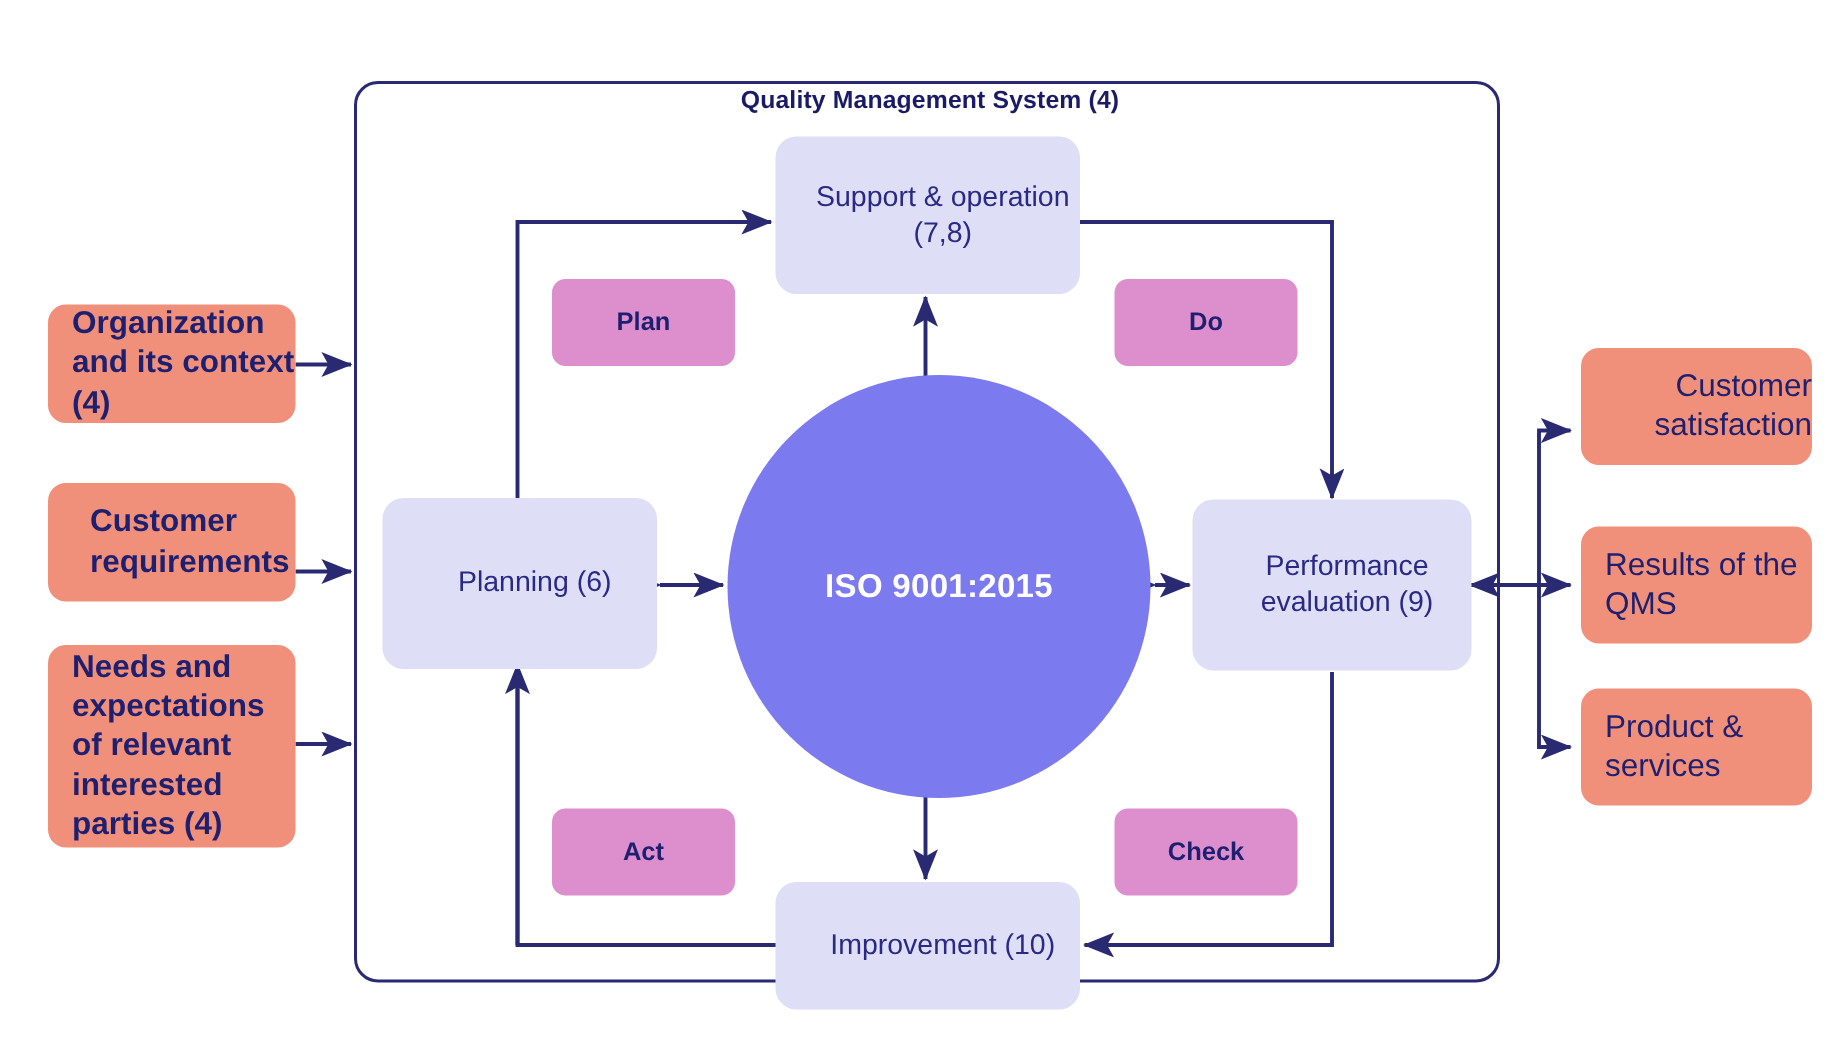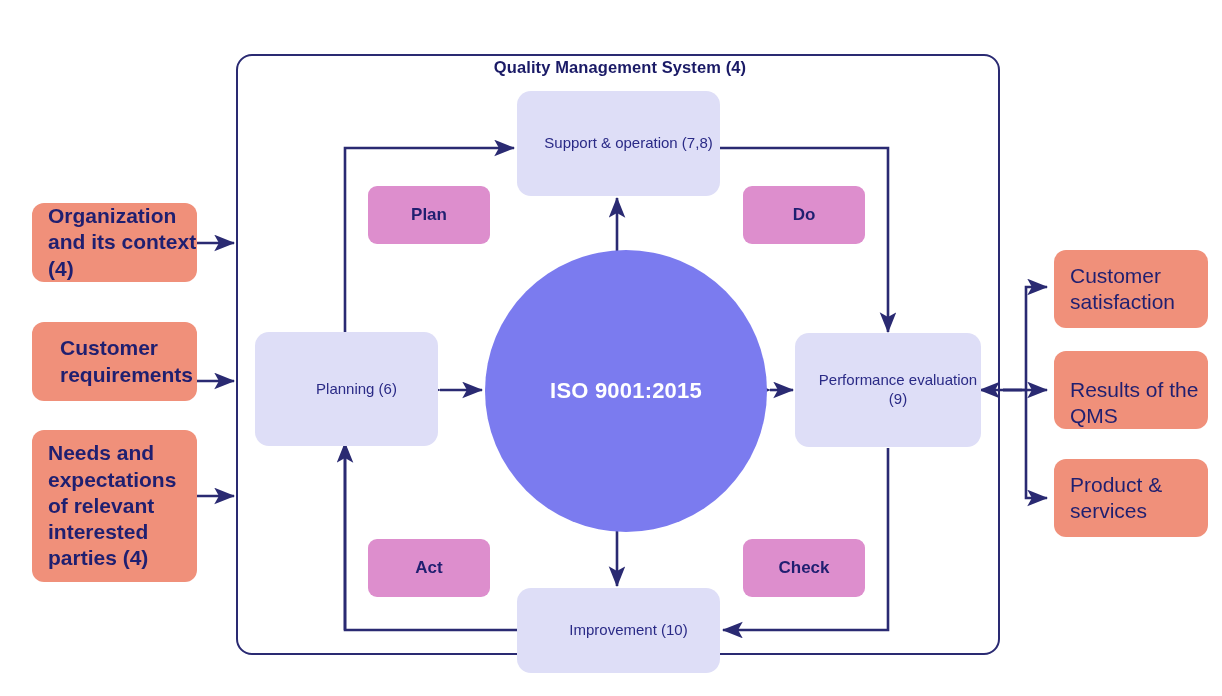--- a/index.html
+++ b/index.html
@@ -74,21 +74,21 @@
     font-weight: normal;
     justify-content: flex-start;
     text-align: left;
     padding-left: 16px;
   }
   
   .lav {
     background: #dedef7;
     border-radius: 14px;
     color: #2a2a86;
-    font-size: 15px;
+    font-size: 19px;
     font-weight: normal;
     padding-left: 20px;
   }
   
   .pdca {
     background: #dd8ecd;
     border-radius: 9px;
     color: #1f1f70;
     font-size: 17px;
     font-weight: bold;
@@ -154,29 +154,29 @@
   </svg>
 
   <div class="node coral left" style="left:32px; top:203px; width:165px; height:79px;">
     <span>Organization and its context (4)</span>
   </div>
 
   <div class="node coral left" style="left:32px; top:322px; width:165px; height:79px;padding-left:28px;">
     <span>Customer requirements</span>
   </div>
 
-  <div class="node coral left" style="left:32px; top:430px; width:165px; height:152px;">
+  <div class="node coral left" style="left:32px; top:430px; width:165px; height:135px;">
     <span>Needs and expectations of relevant interested parties (4)</span>
   </div>
 
-  <div class="node coral right" style="left:1054px; top:250px; width:154px; height:78px;">
+  <div class="node coral right" style="left:1054px; top:232px; width:154px; height:78px;text-align:right;">
     <span>Customer satisfaction</span>
   </div>
 
-  <div class="node coral right" style="left:1054px; top:351px; width:154px; height:78px;align-items:flex-end;">
+  <div class="node coral right" style="left:1054px; top:351px; width:154px; height:78px;">
     <span>Results of the QMS</span>
   </div>
 
   <div class="node coral right" style="left:1054px; top:459px; width:154px; height:78px;">
     <span>Product &amp; services</span>
   </div>
 
   <div class="node lav" style="left:517px; top:91px; width:203px; height:105px;">
     <span>Support &amp; operation (7,8)</span>
   </div>

